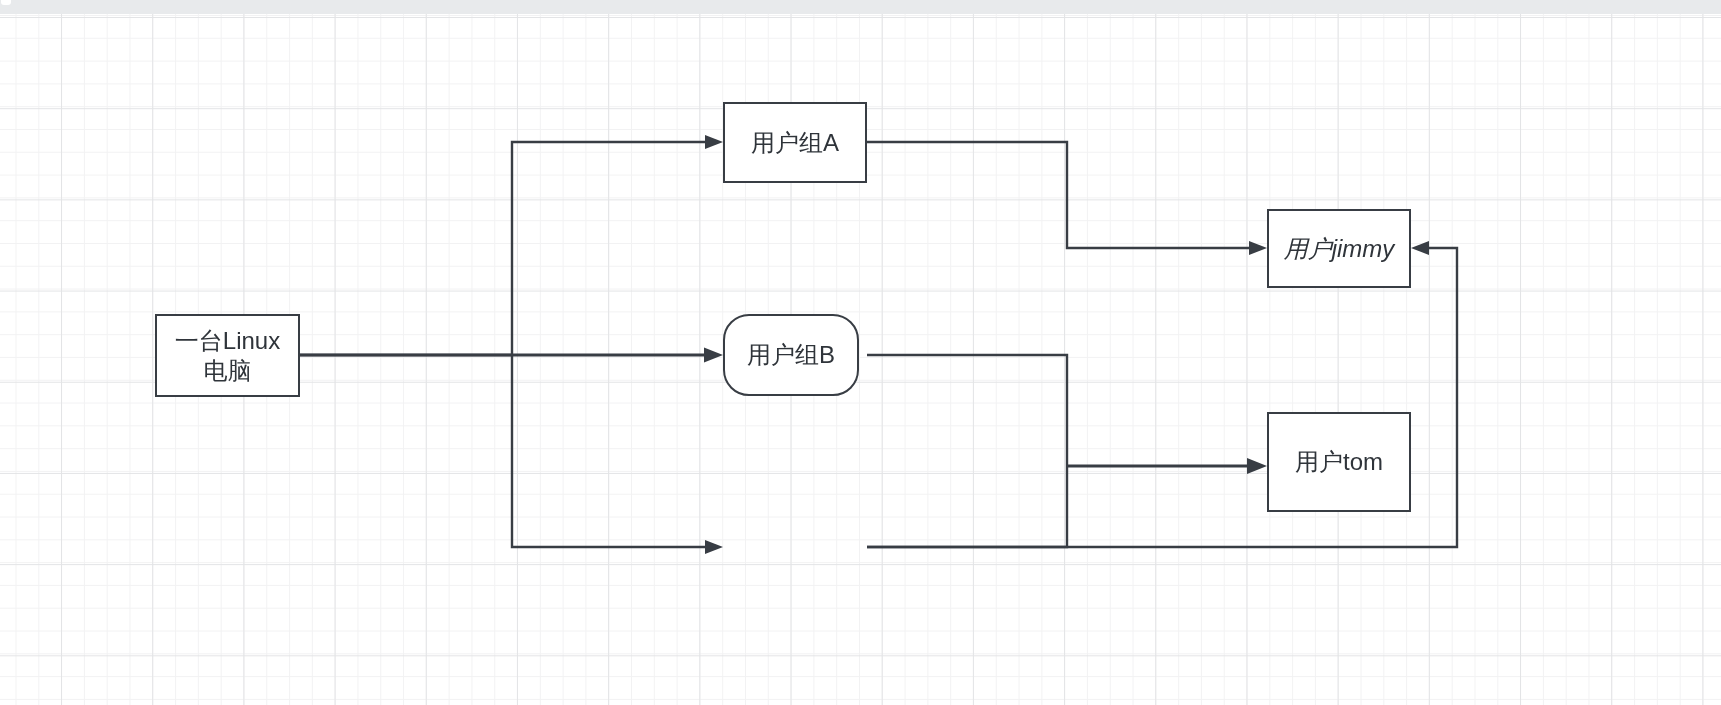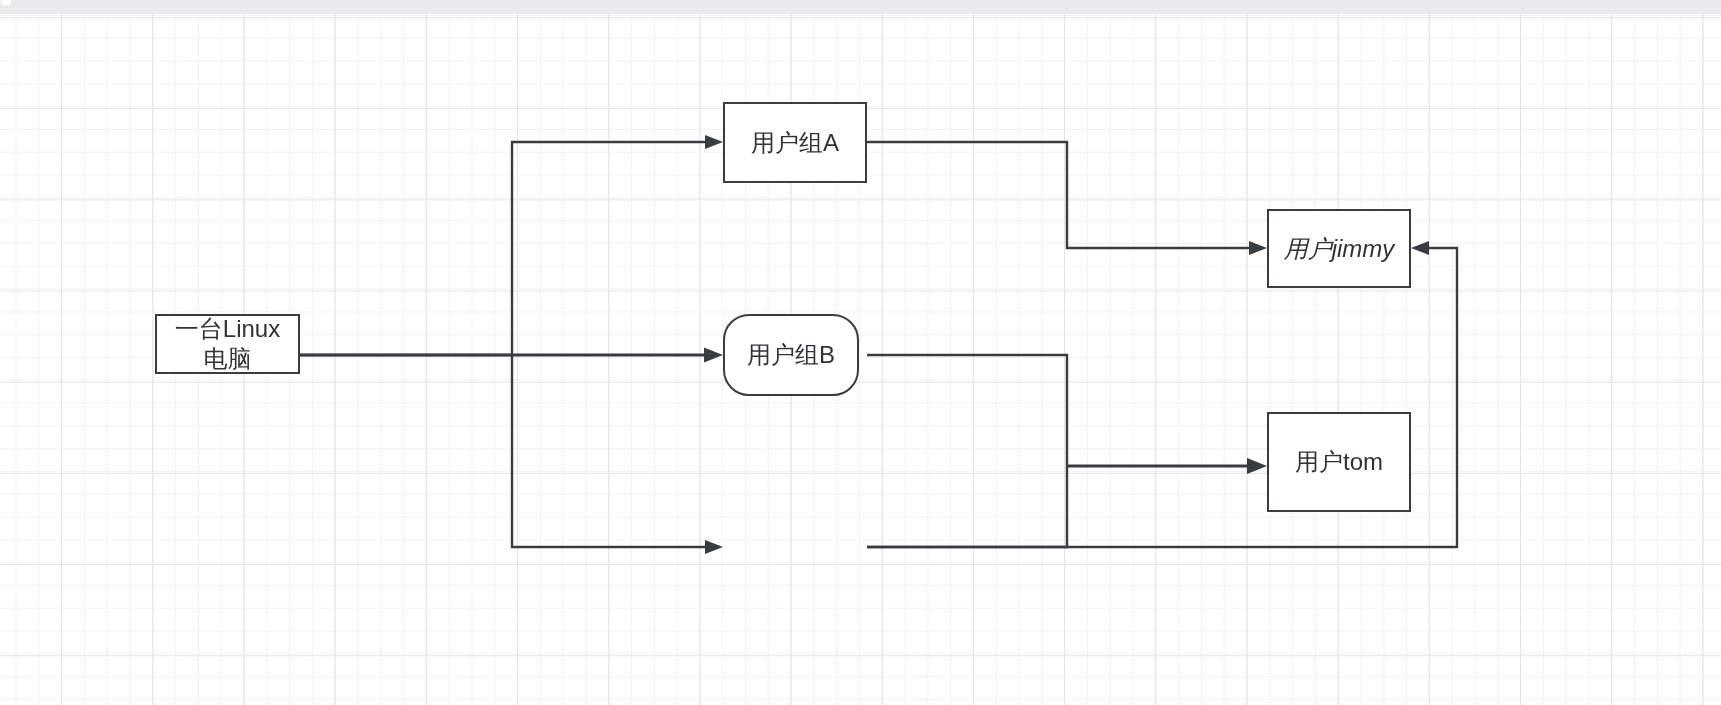--- a/index.html
+++ b/index.html
@@ -38,21 +38,21 @@
   .edge.bold{stroke-width:3.2;}
   .arrow{fill:var(--stroke);stroke:none;}
   .node{
     position:absolute;z-index:3;box-sizing:border-box;
     background:var(--node-fill);
     border:2.5px solid var(--stroke);
     display:flex;align-items:center;justify-content:center;
     color:var(--text);font-size:24px;line-height:1.25;text-align:center;
     cursor:default;
   }
-  .node-linux {left:155px; top:314px; width:145px; height:60px;}
+  .node-linux {left:155px; top:314px; width:145px; height:83px;}
   .node-group-a{left:723px; top:102px; width:144px; height:81px;}
   .node-group-b{left:723px; top:314px; width:136px; height:82px;border-radius:26px;}
   .node-group-c{left:723px; top:507px; width:144px; height:80px;}
   .node-jimmy {left:1267px;top:209px; width:144px; height:79px;font-style:italic;}
   .node-tom   {left:1267px;top:412px; width:144px; height:100px;}
   .node-linux .node-label{display:inline-block;width:118px;}
 </style>
 </head>
 <body>
 

